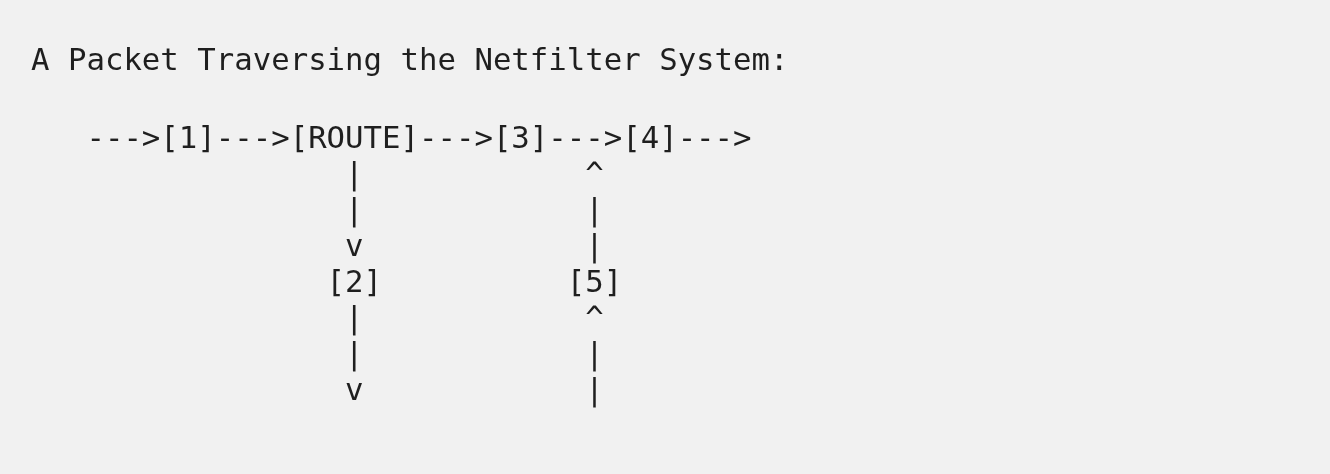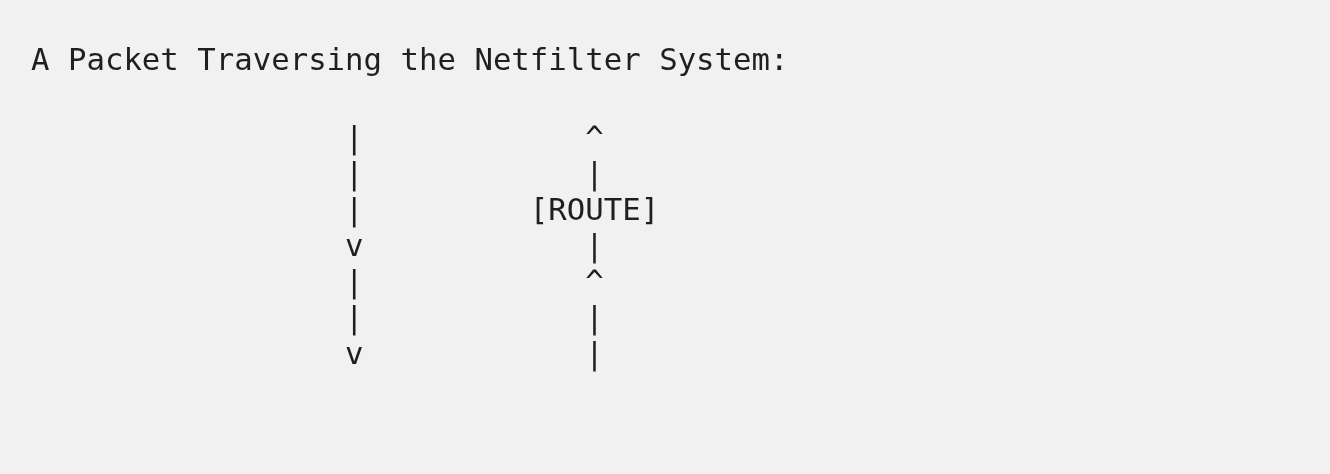--- a/index.html
+++ b/index.html
@@ -36,20 +36,21 @@
       white-space: pre;
       height: 36px;
     }
   </style>
 </head>
 <body style="background: rgb(241, 241, 241); color: rgb(31, 31, 31);">
 
 <div class="title">A Packet Traversing the Netfilter System:</div>
 
 <div class="diagram">
+  <div class="line">   ---&gt;[1]---&gt;[ROUTE]---&gt;[3]---&gt;[4]---&gt;</div>
   <div class="line">                 |            ^</div>
   <div class="line">                 |            |</div>
-  <div class="line">                 |         [ROUTE]</div>
   <div class="line">                 v            |</div>
+  <div class="line">                [2]          [5]</div>
   <div class="line">                 |            ^</div>
   <div class="line">                 |            |</div>
   <div class="line">                 v            |</div>
 </div>
 
 </body></html>

